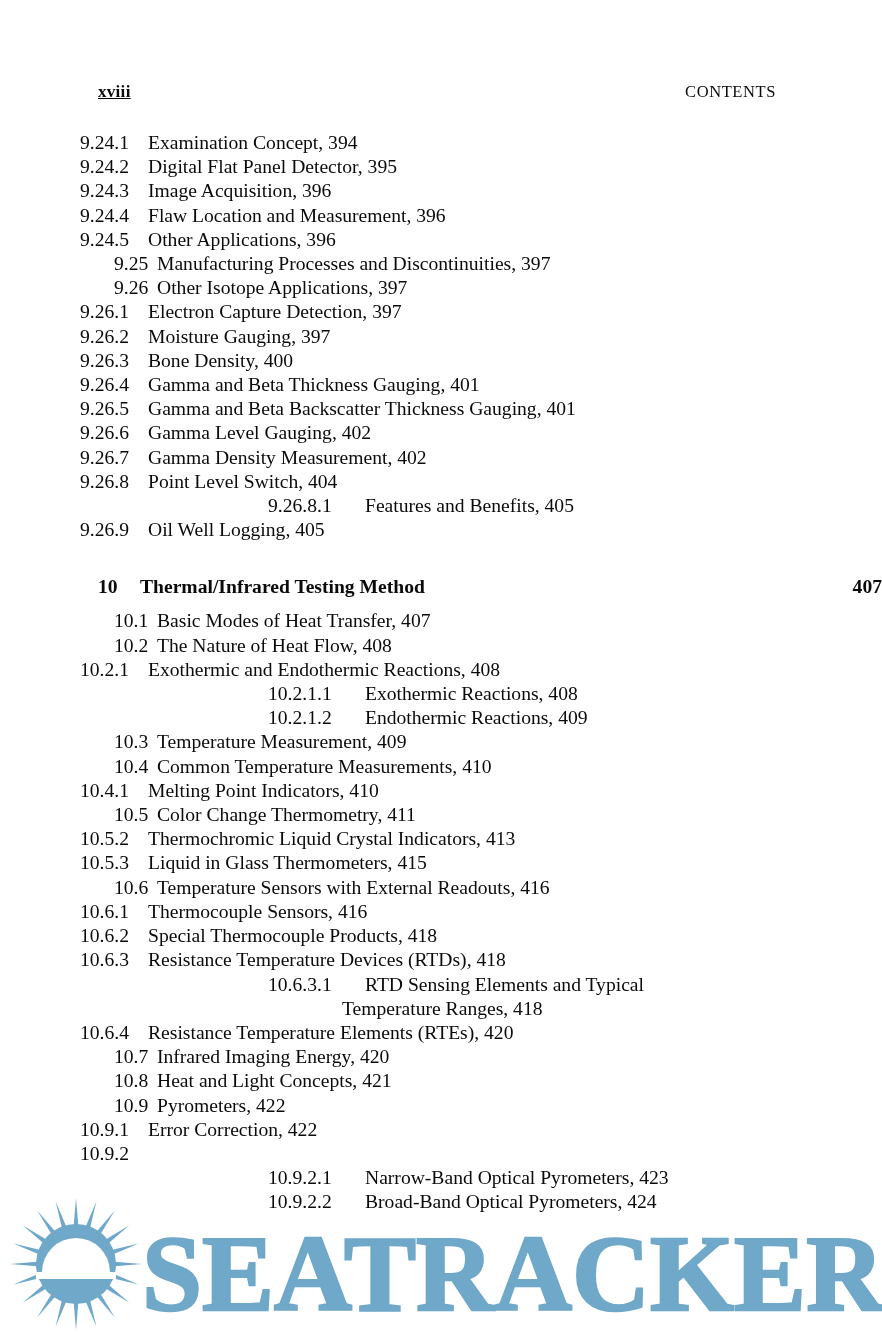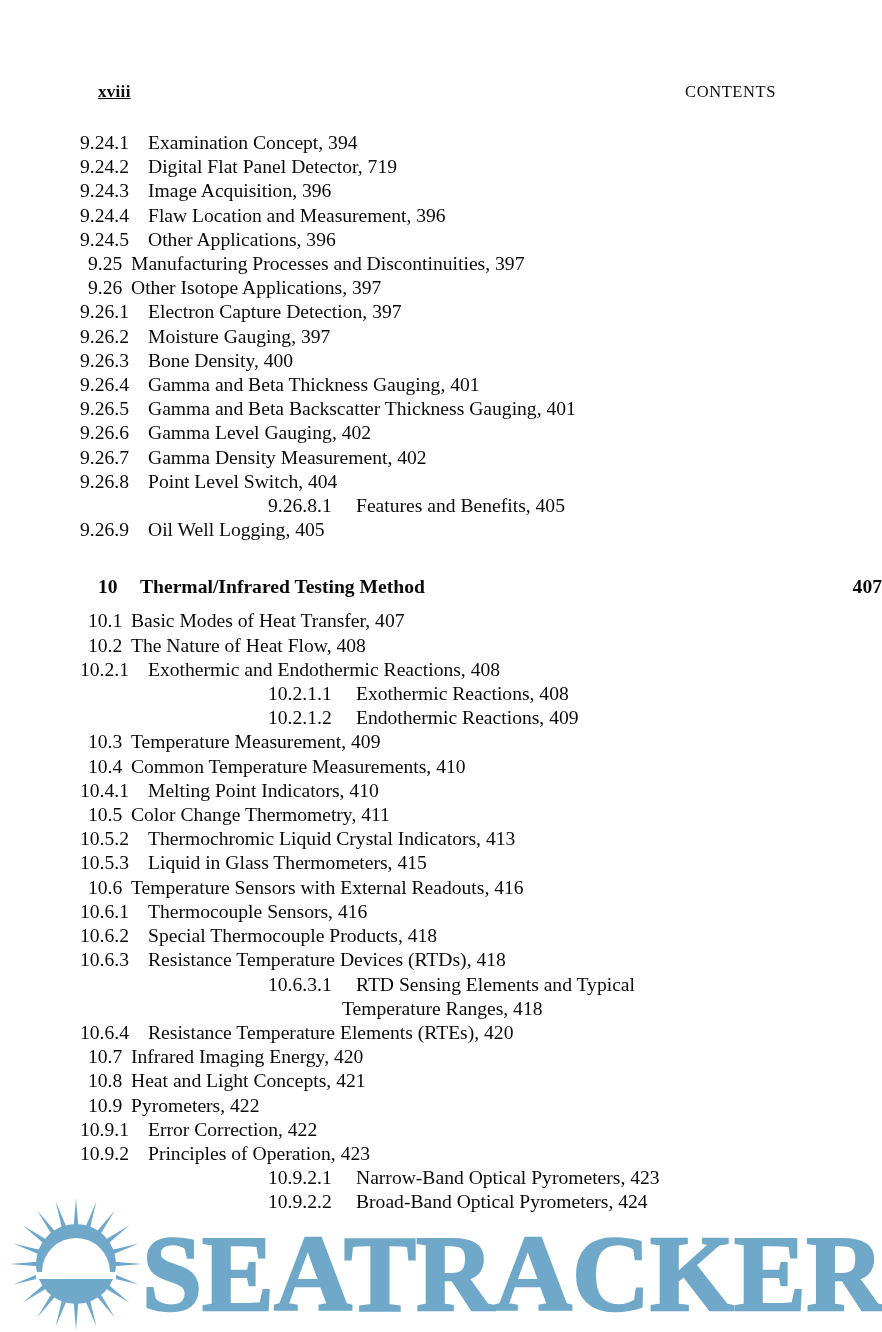--- a/index.html
+++ b/index.html
@@ -59,31 +59,31 @@
   }
   .entry .num {
     flex: 0 0 auto;
     text-align: left;
   }
   .entry .txt {
     flex: 0 0 auto;
   }
 
   
-  .lvl1 { padding-left: 88px; }
+  .lvl1 { padding-left: 114px; }
   .lvl1 .num { width: 36px; }
   .lvl1 .txt { margin-left: 7px; }
 
   .lvl2 { padding-left: 80px; }
   .lvl2 .num { width: 58px; }
   .lvl2 .txt { margin-left: 10px; }
 
   .lvl3 { padding-left: 268px; }
   .lvl3 .num { width: 74px; }
-  .lvl3 .txt { margin-left: 14px; }
+  .lvl3 .txt { margin-left: 23px; }
 
   .cont-lvl3 { padding-left: 342px; }
 
   
   .chapter {
     display: flex;
     align-items: baseline;
     font-weight: bold;
     font-size: 19.6px;
     padding-left: 98px;
@@ -116,21 +116,21 @@
   </div>
 
   <div class="toc">
     <div id="toc-part1">
         <div class="entry lvl2">
           <span class="num">9.24.1</span>
           <span class="txt">Examination Concept,  394</span>
         </div>
         <div class="entry lvl2">
           <span class="num">9.24.2</span>
-          <span class="txt">Digital Flat Panel Detector,  719</span>
+          <span class="txt">Digital Flat Panel Detector,  395</span>
         </div>
         <div class="entry lvl2">
           <span class="num">9.24.3</span>
           <span class="txt">Image Acquisition,  396</span>
         </div>
         <div class="entry lvl2">
           <span class="num">9.24.4</span>
           <span class="txt">Flaw Location and Measurement,  396</span>
         </div>
         <div class="entry lvl2">
@@ -276,21 +276,20 @@
         <div class="entry lvl1">
           <span class="num">10.9</span>
           <span class="txt">Pyrometers,  422</span>
         </div>
         <div class="entry lvl2">
           <span class="num">10.9.1</span>
           <span class="txt">Error Correction,  422</span>
         </div>
         <div class="entry lvl2">
           <span class="num">10.9.2</span>
-          <span class="txt">Principles of Operation,  423</span>
         </div>
         <div class="entry lvl3">
           <span class="num">10.9.2.1</span>
           <span class="txt">Narrow-Band Optical Pyrometers,  423</span>
         </div>
         <div class="entry lvl3">
           <span class="num">10.9.2.2</span>
           <span class="txt">Broad-Band Optical Pyrometers,  424</span>
         </div>
       </div>

